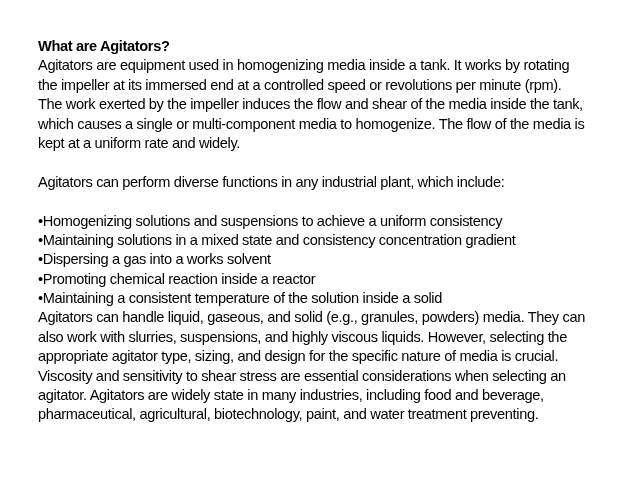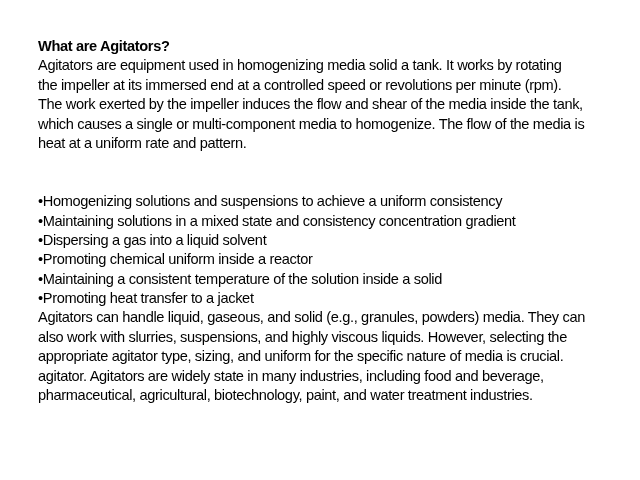--- a/index.html
+++ b/index.html
@@ -18,42 +18,43 @@
     .blank { height: 19.4px; }
   </style>
 </head>
 <body>
 
 <div class="slide">
   <div class="content">
     <span class="line title">What are Agitators?</span>
 
     <div>
-      <span class="line">Agitators are equipment used in homogenizing media solid a tank. It works by rotating</span>
+      <span class="line">Agitators are equipment used in homogenizing media inside a tank. It works by rotating</span>
       <span class="line">the impeller at its immersed end at a controlled speed or revolutions per minute (rpm).</span>
       <span class="line">The work exerted by the impeller induces the flow and shear of the media inside the tank,</span>
       <span class="line">which causes a single or multi-component media to homogenize. The flow of the media is</span>
-      <span class="line">heat at a uniform rate and pattern.</span>
+      <span class="line">kept at a uniform rate and widely.</span>
     </div>
 
     <div class="blank"></div>
 
+    <span class="line">Agitators can perform diverse functions in any industrial plant, which include:</span>
 
     <div class="blank"></div>
 
     <div>
       <span class="line">•Homogenizing solutions and suspensions to achieve a uniform consistency</span>
       <span class="line">•Maintaining solutions in a mixed state and consistency concentration gradient</span>
-      <span class="line">•Dispersing a gas into a liquid solvent</span>
-      <span class="line">•Promoting chemical uniform inside a reactor</span>
+      <span class="line">•Dispersing a gas into a works solvent</span>
+      <span class="line">•Promoting chemical reaction inside a reactor</span>
       <span class="line">•Maintaining a consistent temperature of the solution inside a solid</span>
-      <span class="line">•Promoting heat transfer to a jacket</span>
     </div>
 
     <div>
       <span class="line">Agitators can handle liquid, gaseous, and solid (e.g., granules, powders) media. They can</span>
       <span class="line">also work with slurries, suspensions, and highly viscous liquids. However, selecting the</span>
-      <span class="line">appropriate agitator type, sizing, and uniform for the specific nature of media is crucial.</span>
+      <span class="line">appropriate agitator type, sizing, and design for the specific nature of media is crucial.</span>
+      <span class="line">Viscosity and sensitivity to shear stress are essential considerations when selecting an</span>
       <span class="line">agitator. Agitators are widely state in many industries, including food and beverage,</span>
-      <span class="line">pharmaceutical, agricultural, biotechnology, paint, and water treatment industries.</span>
+      <span class="line">pharmaceutical, agricultural, biotechnology, paint, and water treatment preventing.</span>
     </div>
   </div>
 </div>
 
 </body></html>

